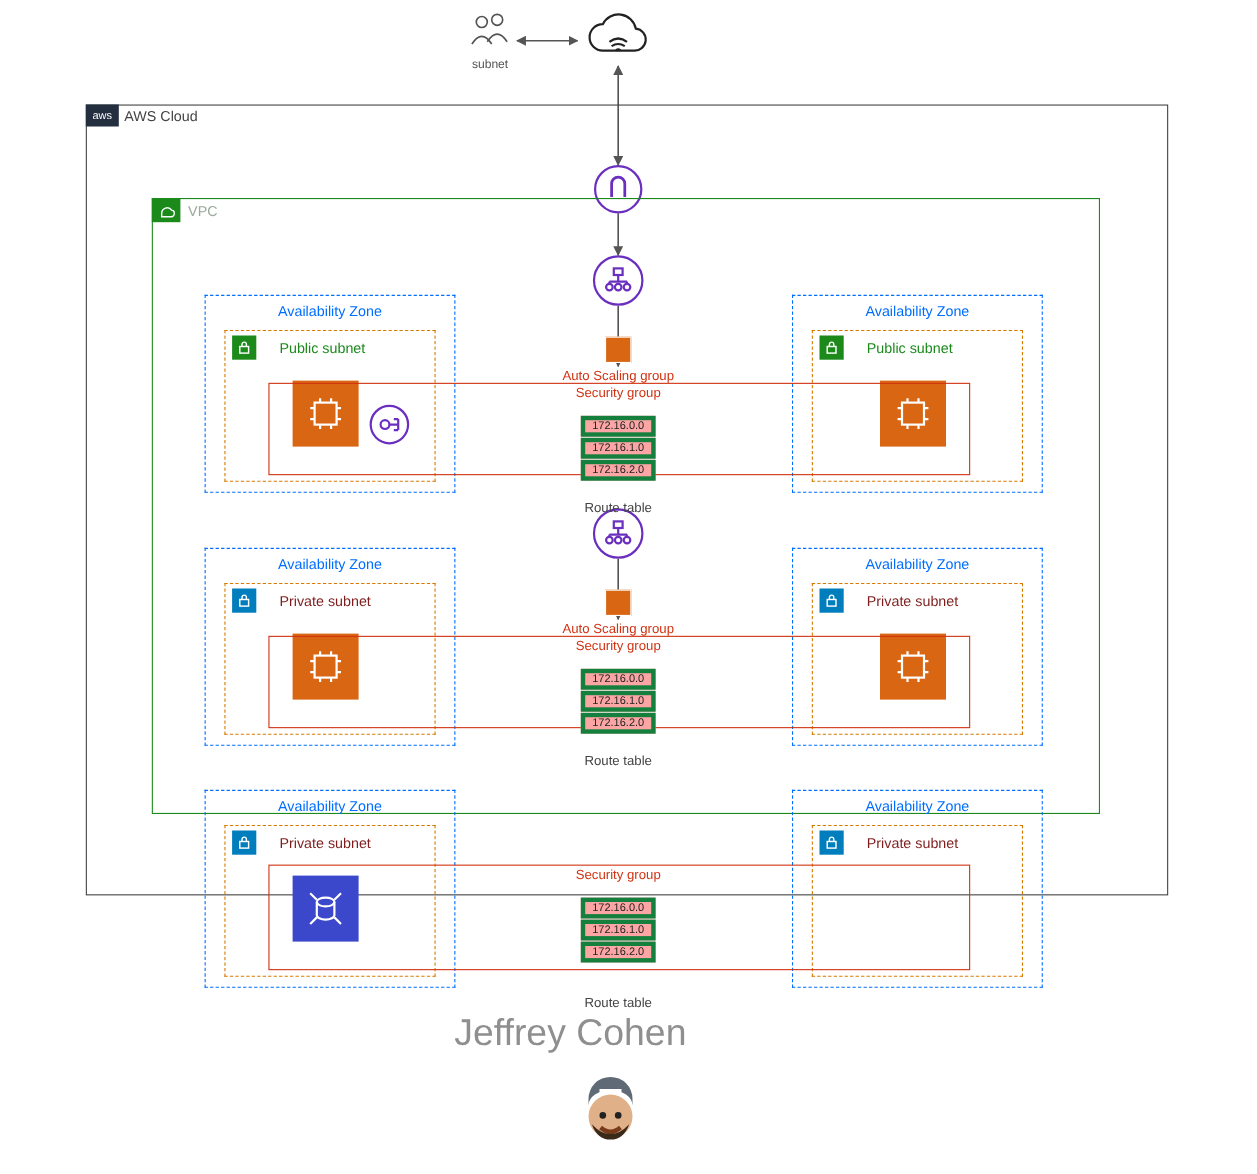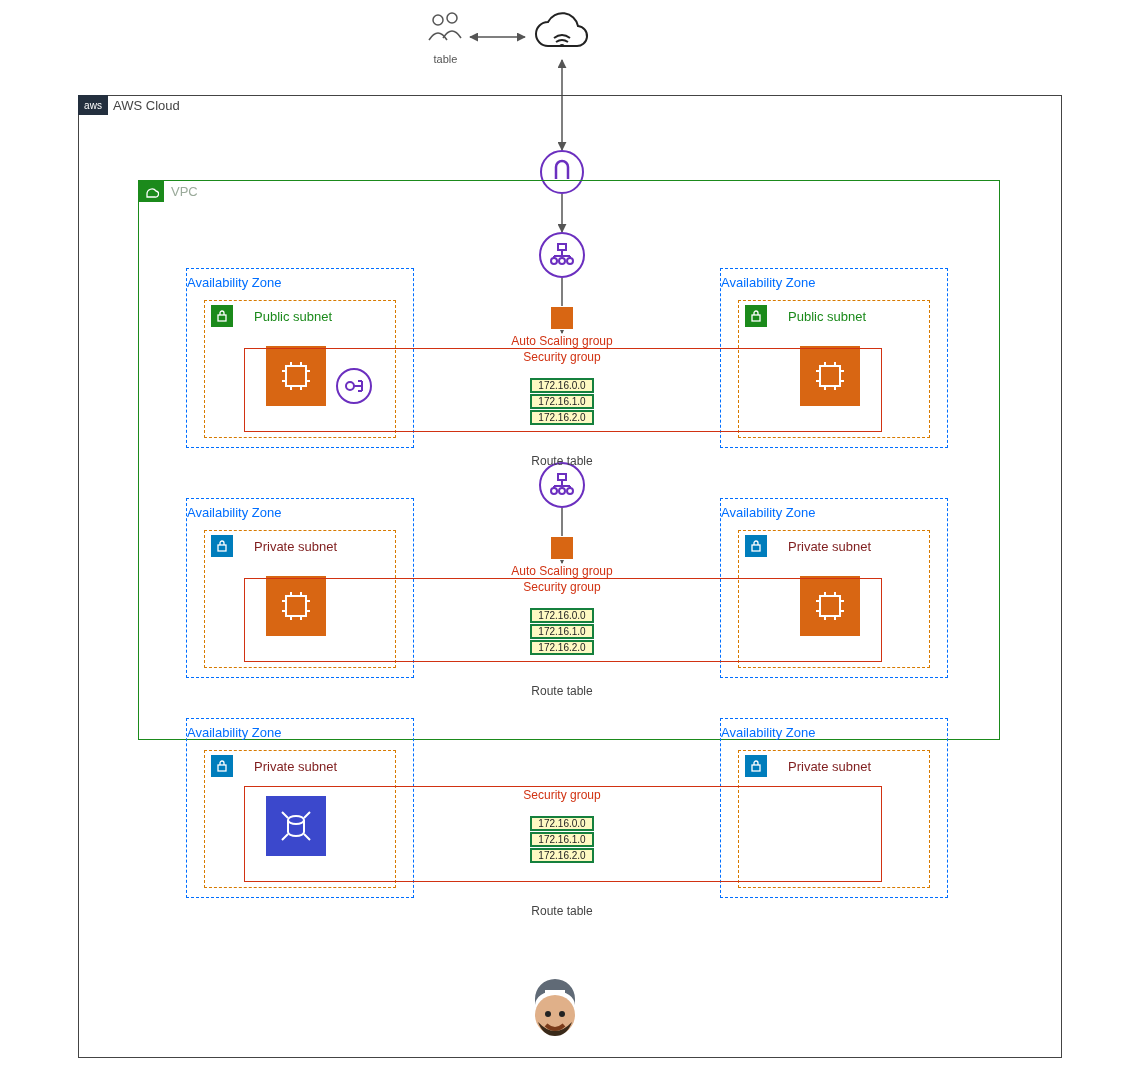--- a/index.html
+++ b/index.html
@@ -8,36 +8,36 @@
 
   .aws-box{border:1px solid #444;}
   .aws-badge{position:absolute;left:-1px;top:-1px;width:30px;height:20px;background:#232f3e;color:#fff;font-size:10px;display:flex;align-items:center;justify-content:center;}
   .aws-label{position:absolute;left:34px;top:2px;font-size:13px;color:#444;text-align:right;}
 
   .vpc-box{border:1px solid #1b8a1b;}
   .vpc-badge{position:absolute;left:-1px;top:-1px;width:26px;height:22px;background:#1b8a1b;display:flex;align-items:center;justify-content:center;}
   .vpc-label{position:absolute;left:32px;top:3px;font-size:13px;color:#9aaa9a;}
 
   .az-box{border:1px dashed #006eff;}
-  .az-label{text-align:left;font-size:13px;color:#006eff;margin-top:6px;}
+  .az-label{text-align:center;font-size:13px;color:#006eff;margin-top:6px;}
 
   .subnet-box{border:1px dashed #d77a00;}
   .subnet-hdr{display:flex;align-items:center;gap:21px;padding:4px 6px;}
   .subnet-hdr.pub .lock{background:#1b8a1b;}
   .subnet-hdr.pub .txt{color:#1b8a1b;}
   .subnet-hdr.priv .lock{background:#007dbc;}
   .subnet-hdr.priv .txt{color:#7f1d1d;}
   .lock{width:22px;height:22px;display:flex;align-items:center;justify-content:center;color:#fff;font-size:12px;}
 
   .sg-box{border:1px solid #d13212;}
   .sg-label{text-align:center;font-size:12px;color:#d13212;}
   .asg-label{text-align:center;font-size:12px;color:#d13212;}
 
   .route{display:flex;flex-direction:column;align-items:center;gap:1px;}
-  .route .row{background:#fef9c3;border:2px solid #15803d;font-size:10px;padding:0 6px;color:#222;}
+  .route .row{background:#fca5a5;border:4px solid #15803d;font-size:10px;padding:0 6px;color:#222;}
   .route-cap{text-align:center;font-size:12px;color:#444;margin-top:4px;}
 
   .ec2{width:60px;height:60px;background:#d86613;display:flex;align-items:center;justify-content:center;color:#fff;}
   .rds{width:60px;height:60px;background:#3b48cc;display:flex;align-items:center;justify-content:center;color:#fff;}
   .asg-icon{width:24px;height:24px;background:#d86613;border:1px solid #fff;}
 
   .circ{border:2px solid #6b2fbf;border-radius:50%;display:flex;align-items:center;justify-content:center;color:#6b2fbf;background:#fff;}
 
   .watermark{color:#8f8f8f;font-size:34px;}
 </style>
@@ -66,35 +66,35 @@
 
   <div class="abs" style="left:418px;top:10px;width:55px;text-align:center">
     <svg width="44" height="40" viewBox="0 0 44 40">
         <g fill="none" stroke="#555" stroke-width="1.5">
       <circle cx="14" cy="10" r="5"></circle>
           <path d="M5 30 q9 -14 18 0"></path>
       <circle cx="28" cy="8" r="5"></circle>
           <path d="M19 28 q9 -14 18 0"></path>
     </g>
       </svg>
-    <div style="font-size:11px;color:#555">table</div>
+    <div style="font-size:11px;color:#555">subnet</div>
   </div>
 
   <div class="abs" style="left:530px;top:8px">
     <svg width="64" height="48" viewBox="0 0 64 48">
         <g fill="none" stroke="#222" stroke-width="2">
       <path d="M18 38 a12 12 0 0 1 0 -24 a16 16 0 0 1 30 4 a10 10 0 0 1 -2 20 z"></path>
       <path d="M24 30 q8 -6 16 0"></path>
           <path d="M26 34 q6 -4 12 0"></path>
           <path d="M30 38 q2 -2 4 0"></path>
     </g>
       </svg>
   </div>
 
-  <div class="abs aws-box" style="left:78px;top:95px;width:984px;height:963px">
+  <div class="abs aws-box" style="left:78px;top:95px;width:984px;height:719px">
     <div class="aws-badge">aws</div>
     <div class="aws-label">AWS Cloud</div>
   </div>
 
   <div class="abs circ" style="left:540px;top:150px;width:44px;height:44px">
     <svg width="26" height="26" viewBox="0 0 26 26">
         <path d="M7 20 V8 a6 6 0 0 1 12 0 V20" fill="none" stroke="#6b2fbf" stroke-width="2.5"></path>
       </svg>
   </div>
 
@@ -309,20 +309,21 @@
       <div class="abs sg-box" style="left: 244px; top: 786px; width: 638px; height: 96px;"></div>
       <div class="abs sg-label" style="left: 500px; top: 788px; width: 124px;">Security group</div>
       <div class="abs route" style="left: 530px; top: 816px; width: 64px;">
         <div class="row">172.16.0.0</div>
         <div class="row">172.16.1.0</div>
         <div class="row">172.16.2.0</div>
       </div>
       <div class="abs route-cap" style="left: 520px; top: 900px; width: 84px;">Route table</div>
     </div>
 
+  <div class="abs watermark" style="left:413px;top:920px">Jeffrey Cohen</div>
 
   <div class="abs" style="left:520px;top:970px">
     <svg width="70" height="70" viewBox="0 0 70 70">
       <circle cx="35" cy="45" r="20" fill="#e0b089"></circle>
       <path d="M15 35 a20 14 0 0 1 40 0 v-6 a20 20 0 0 0 -40 0 z" fill="#606a76"></path>
       <rect x="25" y="20" width="20" height="4" fill="#fff"></rect>
       <circle cx="28" cy="44" r="3" fill="#222"></circle>
         <circle cx="42" cy="44" r="3" fill="#222"></circle>
       <path d="M26 55 q9 8 18 0" fill="none" stroke="#7a3b1a" stroke-width="4"></path>
       <path d="M18 52 q17 18 34 0 q-5 14 -17 14 t-17 -14z" fill="#3a2a1a"></path>

